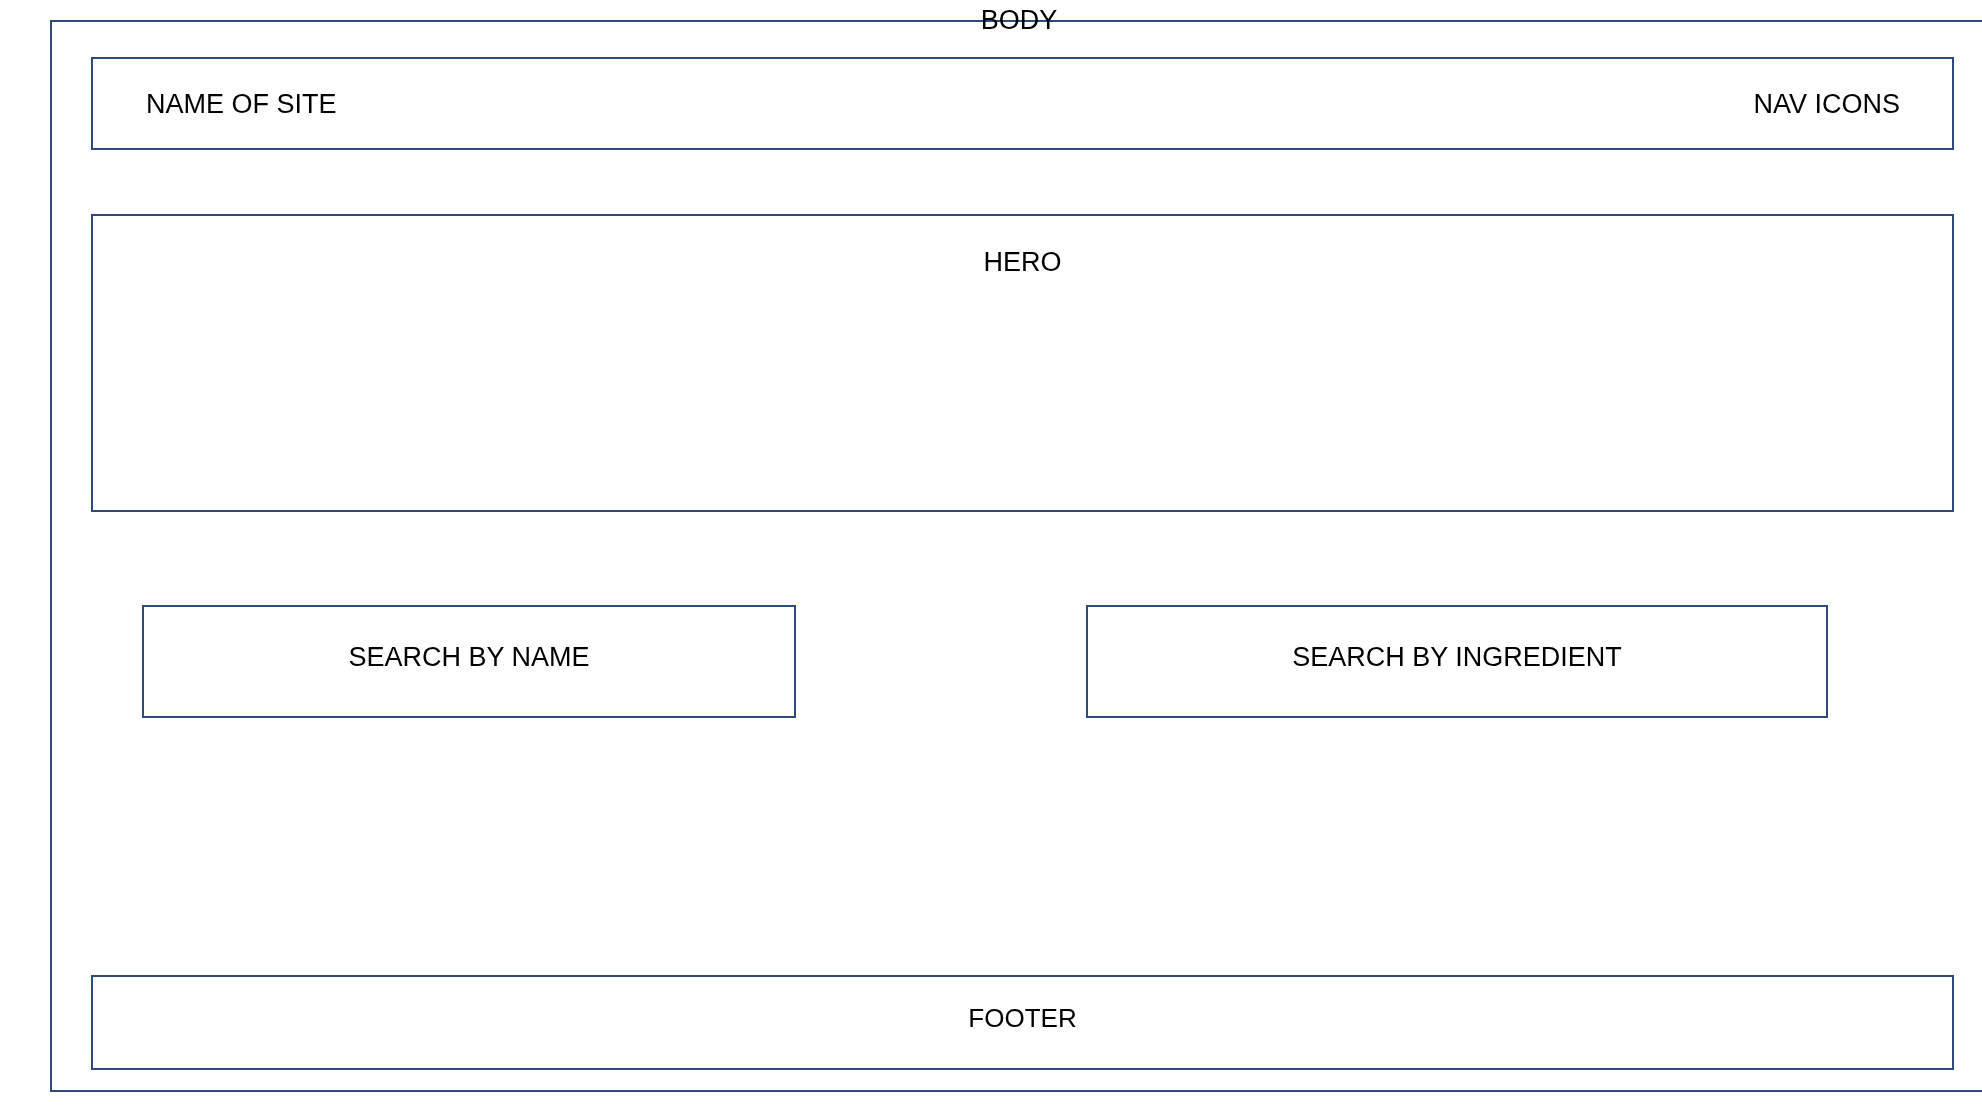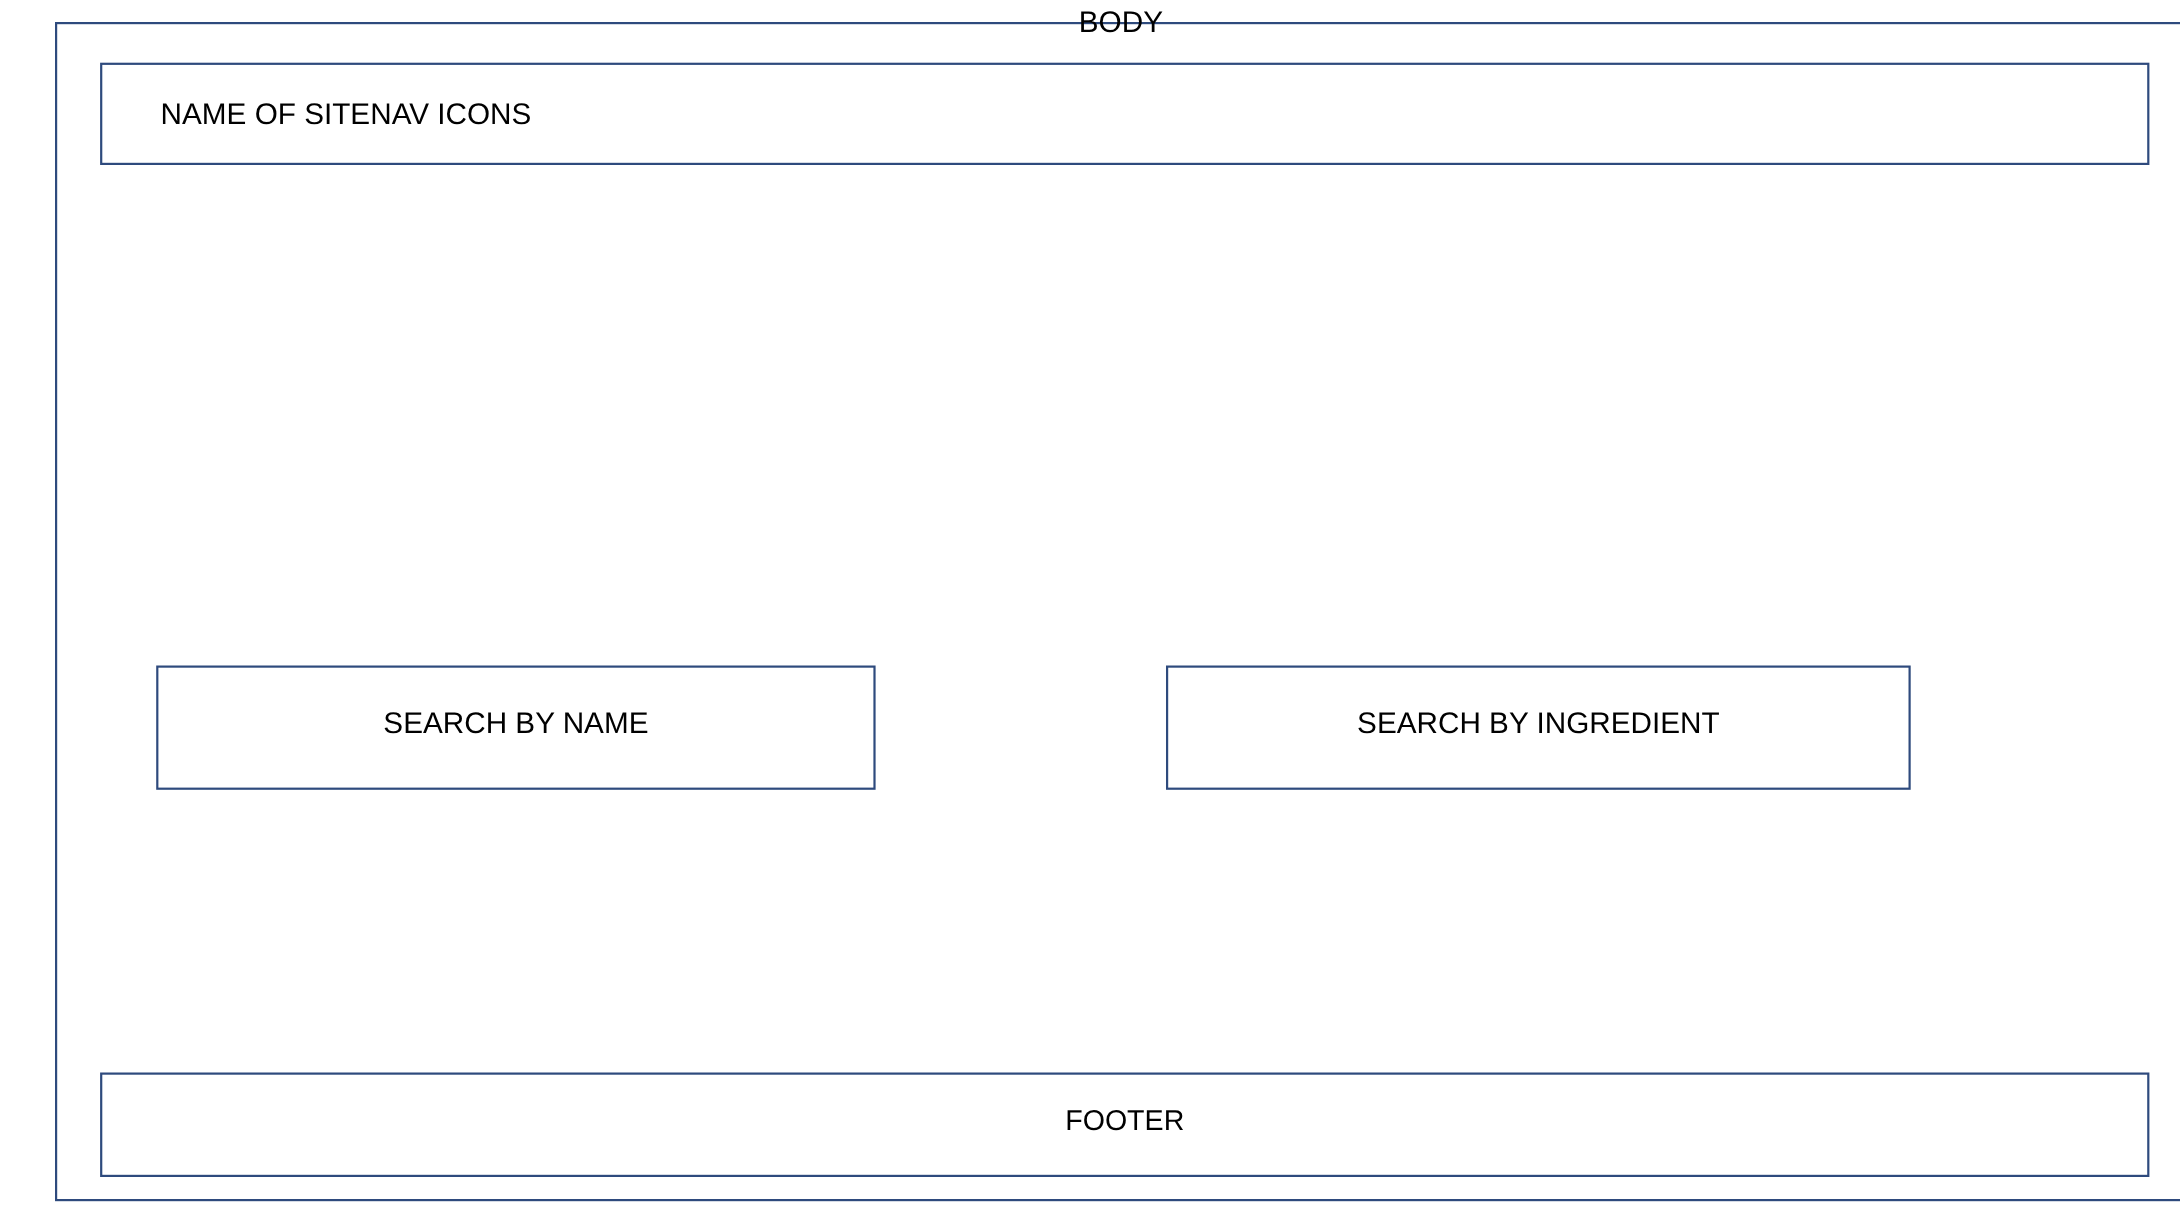--- a/index.html
+++ b/index.html
@@ -67,20 +67,21 @@
     height: 93px;
   }
   .navbar-inner {
     position: absolute;
     left: 0;
     top: 0;
     width: 100%;
     height: 100%;
     display: flex;
     align-items: center;
+    justify-content: space-between;
   }
   .nav-cell {
     font-size: 27px;
     line-height: 32px;
     color: #000000;
     white-space: nowrap;
   }
   .nav-cell.site-name {
     flex: 0 0 auto;
     padding-left: 53px;
@@ -117,22 +118,22 @@
   
   .search-btn {
     top: 605px;
     height: 113px;
   }
   .search-btn.by-name {
     left: 114px;
     width: 654px;
   }
   .search-btn.by-ingredient {
-    left: 1032px;
-    width: 677px;
+    left: 1058px;
+    width: 742px;
   }
   .search-btn-label {
     position: absolute;
     left: 0;
     top: 34px;
     width: 100%;
     text-align: center;
     font-size: 27px;
     line-height: 32px;
     color: #000000;
@@ -169,20 +170,23 @@
     <span>BODY</span>
   </div>
 
   <div class="wf-box navbar">
     <div class="navbar-inner">
       <div class="nav-cell site-name">NAME OF SITE</div>
       <div class="nav-cell nav-icons-label">NAV ICONS</div>
     </div>
   </div>
 
+  <div class="wf-box hero">
+    <div class="hero-label">HERO</div>
+  </div>
 
   <div class="wf-box search-btn by-name">
     <div class="search-btn-label">SEARCH BY NAME</div>
   </div>
 
   <div class="wf-box search-btn by-ingredient">
     <div class="search-btn-label">SEARCH BY INGREDIENT</div>
   </div>
 
   <div class="wf-box footer">

